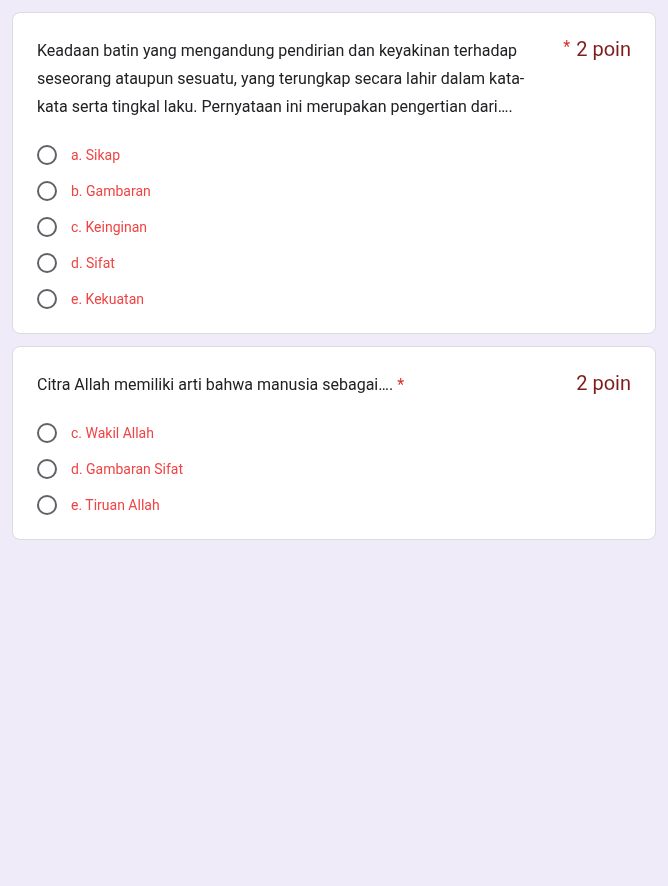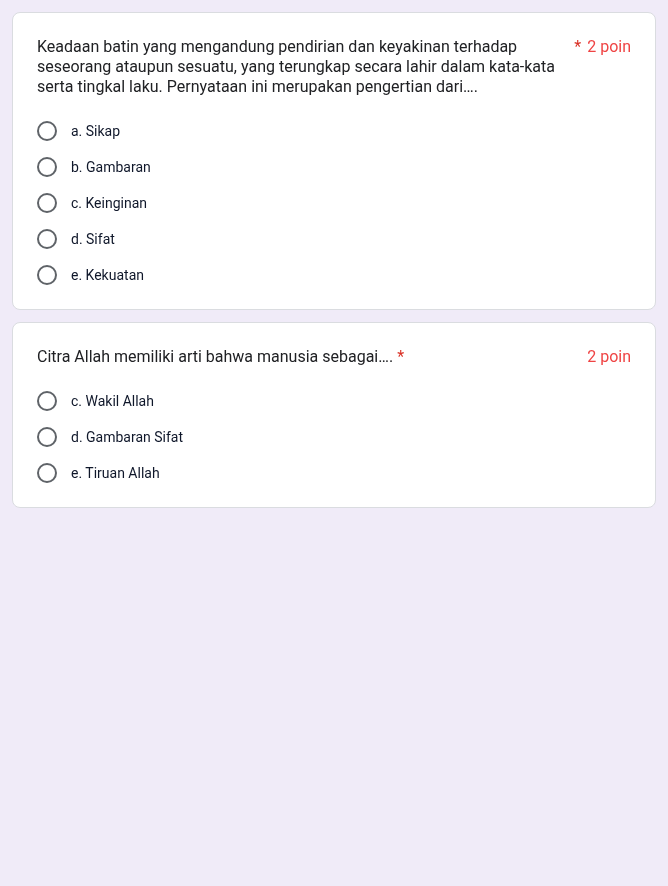--- a/index.html
+++ b/index.html
@@ -21,39 +21,39 @@
       margin-bottom: 12px;
     }
     .question-header {
       display: flex;
       justify-content: space-between;
       align-items: flex-start;
       margin-bottom: 24px;
     }
     .question-title {
       font-size: 16px;
-      line-height: 20px;
+      line-height: 28px;
       color: #202124;
       font-weight: 400;
       flex: 1;
       padding-right: 12px;
     }
     .question-points {
       display: flex;
       align-items: flex-start;
       gap: 6px;
       white-space: nowrap;
     }
     .required-asterisk {
       color: #d93025;
       font-size: 16px;
     }
     .points-text {
-      color: #ef4444;
-      font-size: 16px;
+      color: #7f1d1d;
+      font-size: 20px;
     }
     .options-container {
       display: flex;
       flex-direction: column;
       gap: 16px;
     }
     .radio-option {
       display: flex;
       align-items: center;
       gap: 14px;
@@ -61,21 +61,21 @@
     }
     .radio-circle {
       width: 20px;
       height: 20px;
       border: 2px solid #5f6368;
       border-radius: 50%;
       flex-shrink: 0;
     }
     .option-label {
       font-size: 14px;
-      color: #0f172a;
+      color: #ef4444;
       line-height: 20px;
     }
   </style>
 </head>
 <body>
 
 <div class="question-card">
   <div class="question-header">
     <div class="question-title">Keadaan batin yang mengandung pendirian dan keyakinan terhadap seseorang ataupun sesuatu, yang terungkap secara lahir dalam kata-kata serta tingkal laku. Pernyataan ini merupakan pengertian dari….</div>
     <div class="question-points">

